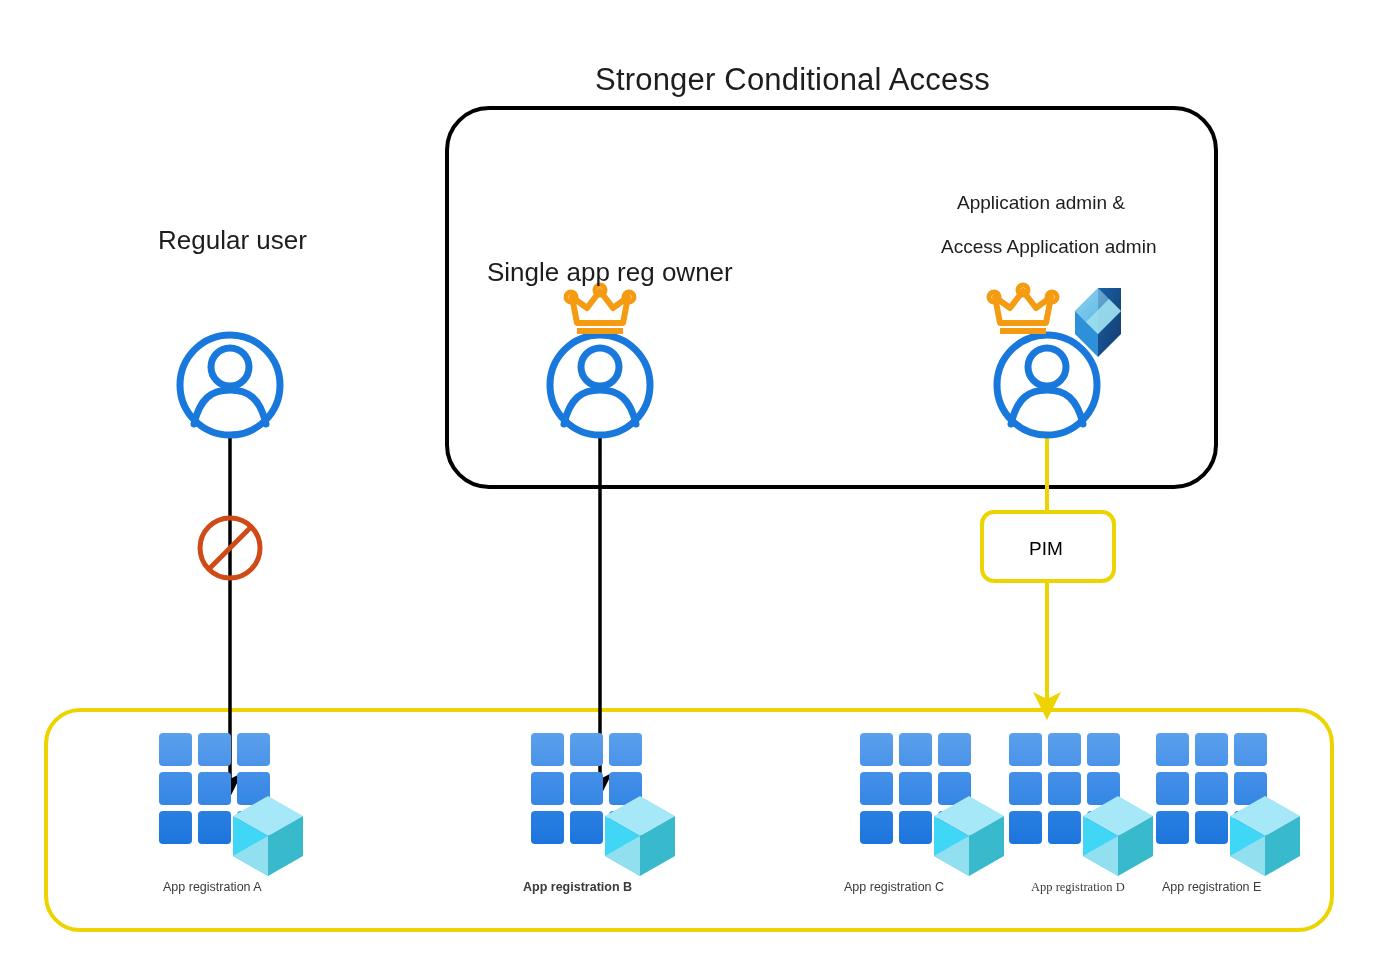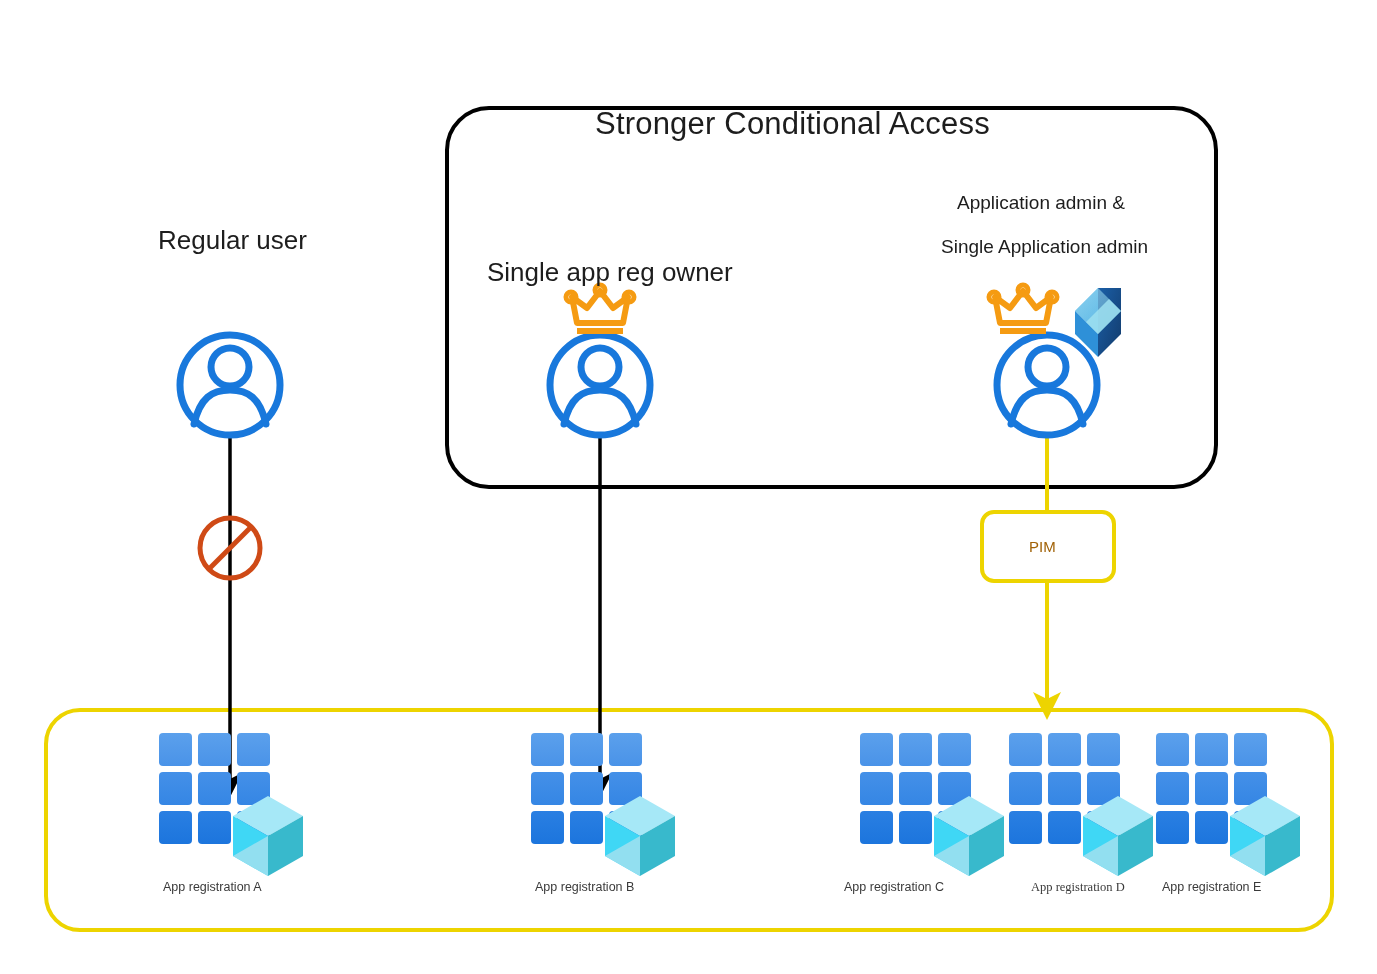--- a/index.html
+++ b/index.html
@@ -34,22 +34,22 @@
     font-size: 31px;
     letter-spacing: 0.2px;
   }
   .role-label {
     font-size: 26px;
   }
   .role-label-2 {
     font-size: 19px;
   }
   .pim-text {
-    font-size: 15px;
-    color: #a16207;
+    font-size: 19px;
+    color: #000000;
   }
   .app-label {
     font-size: 12.5px;
     color: #3a3a3a;
   }
 </style>
 </head>
 <body>
 
 <div id="canvas">
@@ -238,35 +238,35 @@
       <rect x="1156" y="811" width="33" height="33" rx="4" fill="url(#tileGradBot)"></rect>
       <rect x="1195" y="811" width="33" height="33" rx="4" fill="url(#tileGradBot)"></rect>
       <rect x="1234" y="811" width="33" height="33" rx="4" fill="url(#tileGradBot)"></rect>
       <path d="M 1265 796 L 1300 816 L 1265 836 L 1230 816 Z" fill="#A6E8F7"></path>
       <path d="M 1230 816 L 1265 836 L 1265 876 L 1230 856 Z" fill="#3FD7F5"></path>
       <path d="M 1265 836 L 1300 816 L 1300 856 L 1265 876 Z" fill="#38B9CC"></path>
       <path d="M 1230 856 L 1265 836 L 1265 876 Z" fill="#9BE0F0" opacity="0.9"></path>
     </g>
   </svg>
 
-  <div class="txt title-text" style="left:595px; top:62px;margin-top:44px;">Stronger Conditional Access</div>
+  <div class="txt title-text" style="left:595px; top:62px;">Stronger Conditional Access</div>
 
   <div class="txt role-label" style="left:158px; top:225px;">Regular user</div>
 
   <div class="txt role-label" style="left:487px; top:225px;margin-top:32px;">Single app reg owner</div>
 
   <div class="txt role-label-2" style="left:957px; top:192px;">Application admin &amp;</div>
 
-  <div class="txt role-label-2" style="left:941px; top:236px;">Single Application admin</div>
+  <div class="txt role-label-2" style="left:941px; top:236px;">Access Application admin</div>
 
   <div class="txt pim-text" style="left:1029px; top:538px;">PIM</div>
 
   <div class="txt app-label" style="left:163px; top:880px;">App registration A</div>
 
-  <div class="txt app-label" style="left:535px; top:880px;">App registration B</div>
+  <div class="txt app-label" style="left:523px; top:880px;font-weight:bold;">App registration B</div>
 
   <div class="txt app-label" style="left:844px; top:880px;">App registration C</div>
 
   <div class="txt app-label" style="left:1031px; top:880px;font-family:Liberation Serif, serif;">App registration D</div>
 
   <div class="txt app-label" style="left:1162px; top:880px;">App registration E</div>
 
 </div>
 
 </body></html>

